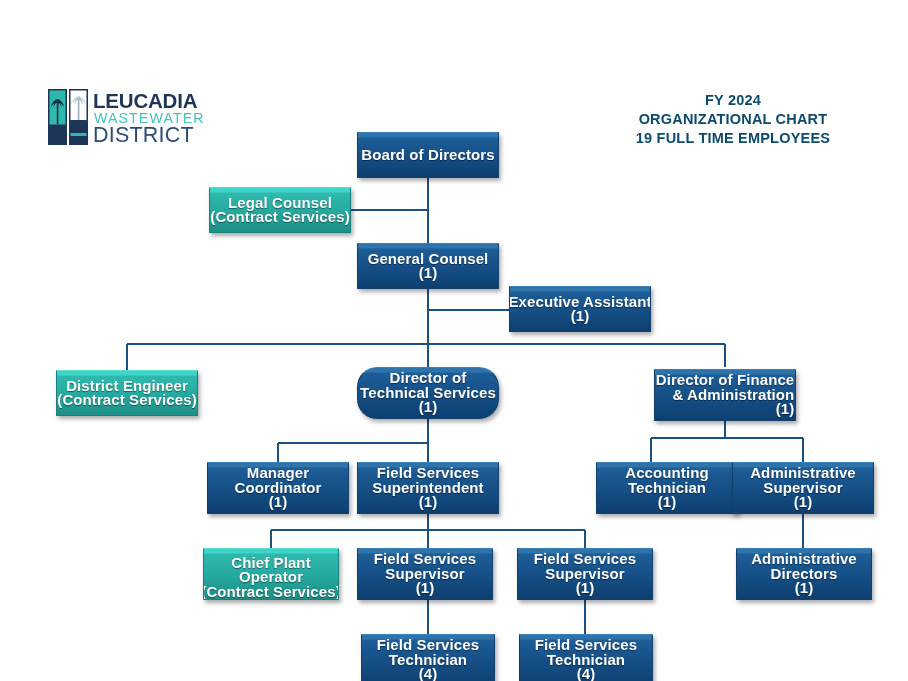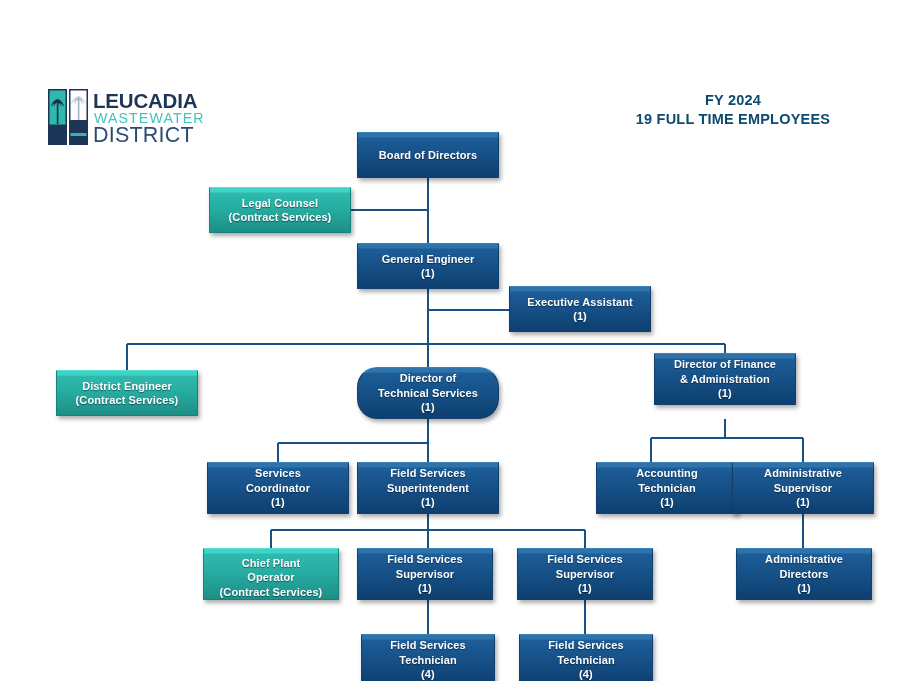--- a/index.html
+++ b/index.html
@@ -55,21 +55,21 @@
 
   
   .node {
     position: absolute;
     box-sizing: border-box;
     display: flex;
     align-items: center;
     justify-content: center;
     text-align: center;
     color: #ffffff;
-    font-size: 11px;
+    font-size: 15px;
     font-weight: bold;
     line-height: 14.5px;
     letter-spacing: 0.1px;
     border-radius: 1px;
     text-shadow: 0 1px 1px rgba(0,0,0,0.45);
     box-shadow: 2px 3px 4px rgba(0,0,0,0.33);
     z-index: 5;
     overflow: hidden;
   }
   .node .lbl { display: block; padding: 0 4px; }
@@ -127,20 +127,21 @@
       <rect x="22.5" y="51.5" width="16" height="2.6" fill="#1d3557"></rect>
 
       <text x="45" y="21" font-family="'Liberation Sans', sans-serif" font-size="20.5" font-weight="bold" fill="#1d3557" letter-spacing="-0.2">LEUCADIA</text>
       <text x="46" y="36" font-family="'Liberation Sans', sans-serif" font-size="14.2" fill="#3fc5bb" letter-spacing="1.1">WASTEWATER</text>
       <text x="45" y="55" font-family="'Liberation Sans', sans-serif" font-size="21.5" fill="#2d4d70" letter-spacing="0.2">DISTRICT</text>
     </svg>
   </div>
 
   <div id="chart-title">
     <span class="tline">FY 2024</span>
+    <span class="tline">ORGANIZATIONAL CHART</span>
     <span class="tline">19 FULL TIME EMPLOYEES</span>
   </div>
 
   <svg id="connectors">
     <g stroke="#1b5182" stroke-width="2.4" fill="none" shape-rendering="crispEdges">
 
       <line x1="428" y1="133" x2="428" y2="198"></line>
 
       <line x1="351" y1="165" x2="428" y2="165"></line>
 
@@ -182,21 +183,21 @@
         </div>
       </div>
       <div class="node teal" style="left: 209px; top: 142px; width: 142px; height: 46px;">
         <div class="lbl">
           <span>Legal Counsel</span>
           <span>(Contract Services)</span>
         </div>
       </div>
       <div class="node blue" style="left: 357px; top: 198px; width: 142px; height: 46px;">
         <div class="lbl">
-          <span>General Engineer</span>
+          <span>General Counsel</span>
           <span>(1)</span>
         </div>
       </div>
       <div class="node blue" style="left: 509px; top: 241px; width: 142px; height: 46px;">
         <div class="lbl">
           <span>Executive Assistant</span>
           <span>(1)</span>
         </div>
       </div>
       <div class="node teal" style="left: 56px; top: 325px; width: 142px; height: 46px;">
@@ -205,30 +206,30 @@
           <span>(Contract Services)</span>
         </div>
       </div>
       <div class="node blue" style="left: 357px; top: 322px; width: 142px; height: 52px; border-radius: 20px;">
         <div class="lbl">
           <span>Director of</span>
           <span>Technical Services</span>
           <span>(1)</span>
         </div>
       </div>
-      <div class="node blue" style="left: 654px; top: 308px; width: 142px; height: 52px;">
+      <div class="node blue" style="left: 654px; top: 324px; width: 142px; height: 52px; text-align: right;">
         <div class="lbl">
           <span>Director of Finance</span>
           <span>&amp; Administration</span>
           <span>(1)</span>
         </div>
       </div>
       <div class="node blue" style="left: 207px; top: 417px; width: 142px; height: 52px;">
         <div class="lbl">
-          <span>Services</span>
+          <span>Manager</span>
           <span>Coordinator</span>
           <span>(1)</span>
         </div>
       </div>
       <div class="node blue" style="left: 357px; top: 417px; width: 142px; height: 52px;">
         <div class="lbl">
           <span>Field Services</span>
           <span>Superintendent</span>
           <span>(1)</span>
         </div>

